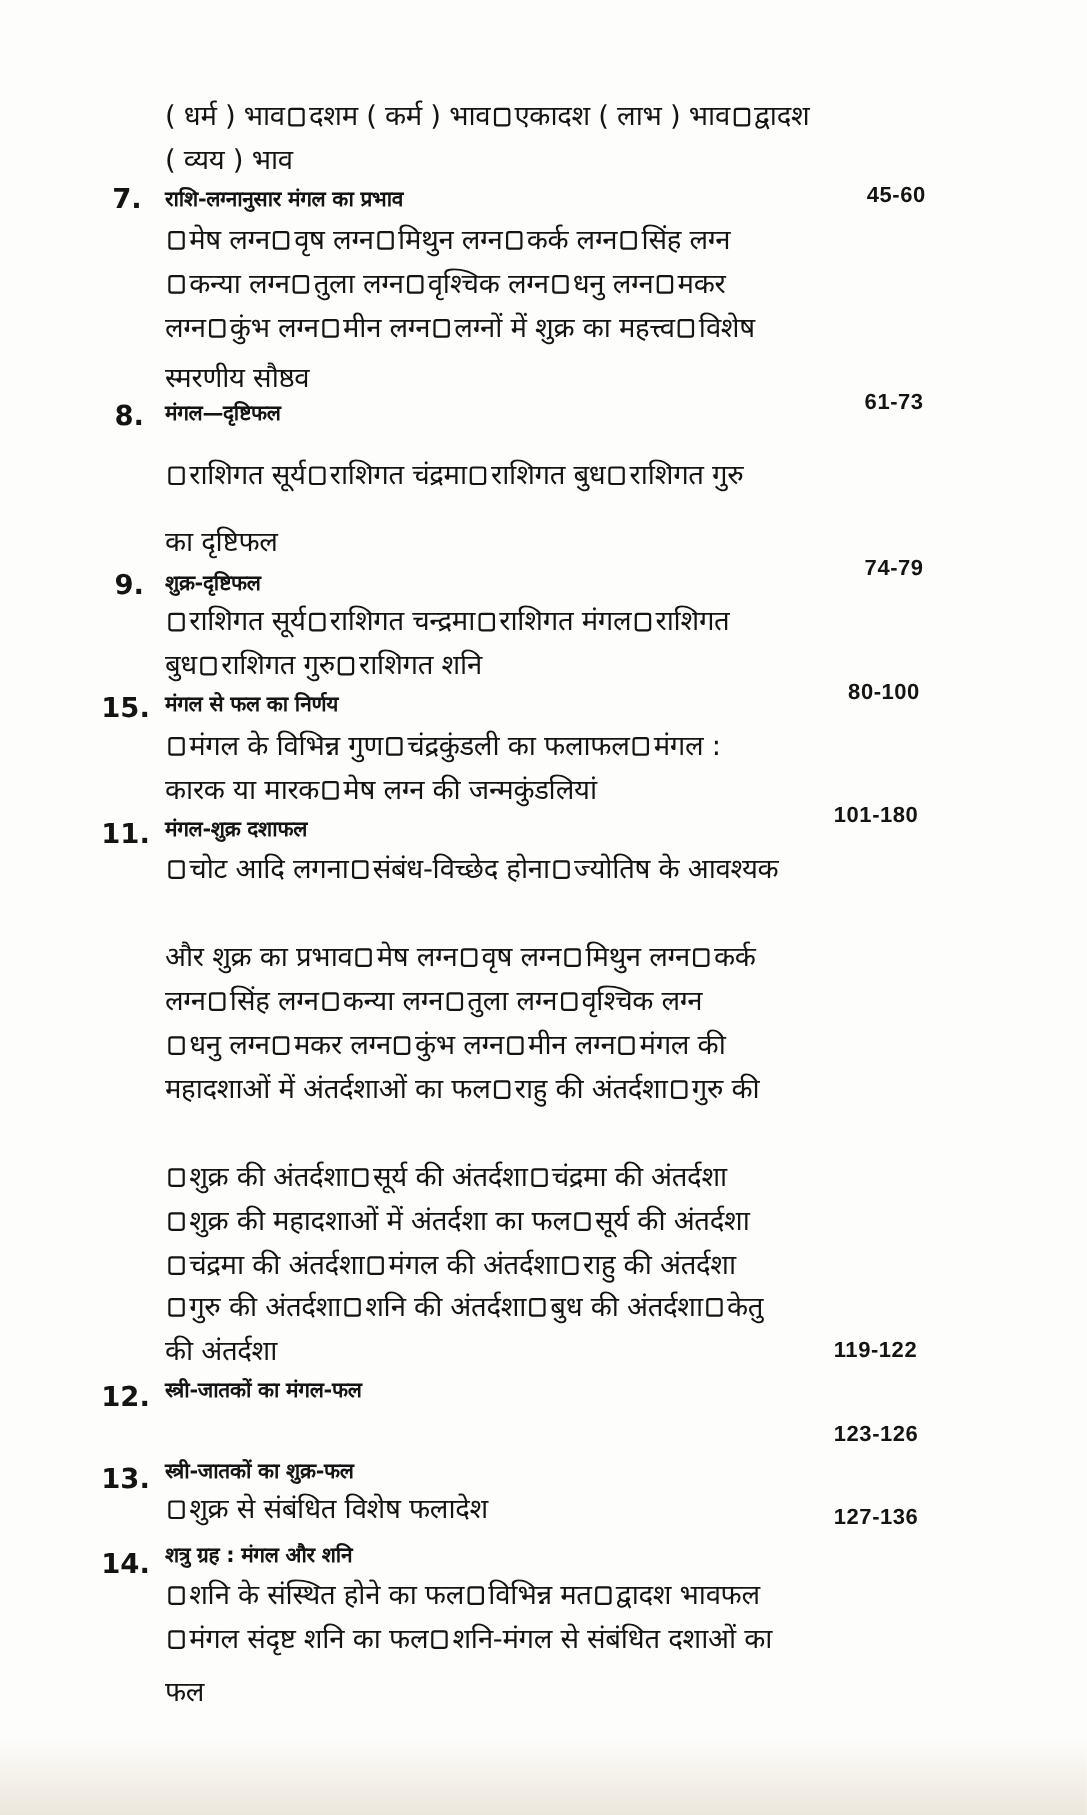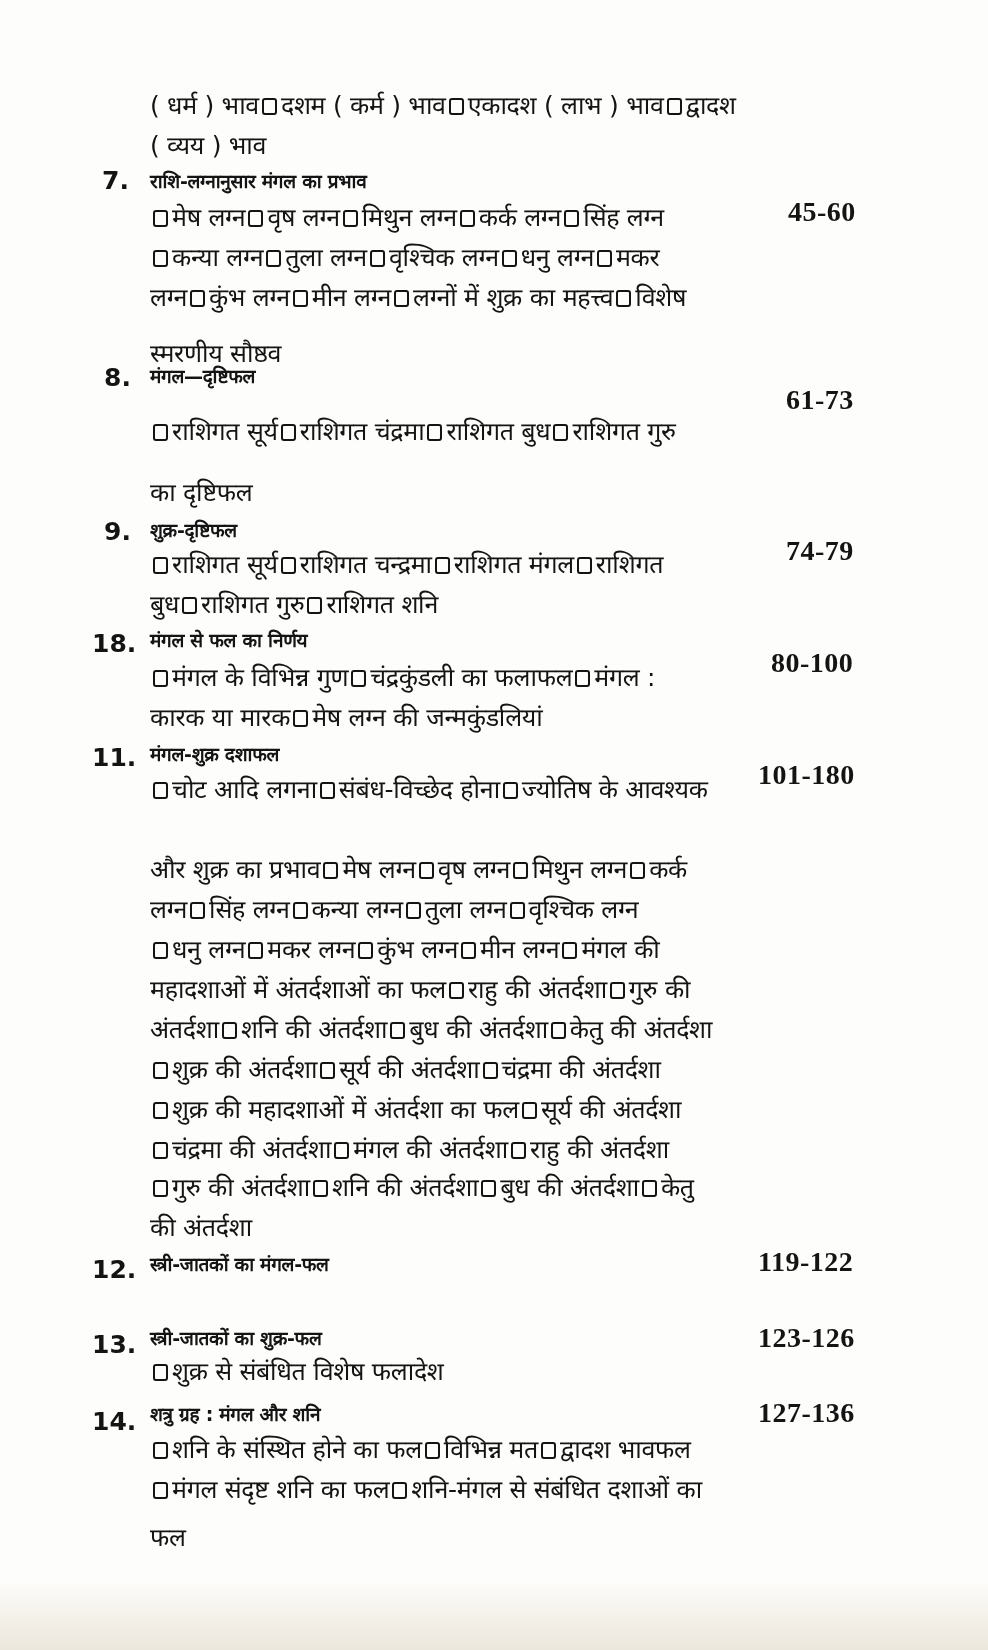--- a/index.html
+++ b/index.html
@@ -12,21 +12,21 @@
   }
   .page { position: absolute; left: 0; top: 0; width: 988px; height: 1650px; }
   .line {
     position: absolute; white-space: nowrap;
     font-size: 25px; line-height: 40px;
     letter-spacing: -0.3px;
   }
   .cont { left: 150px; }
   .head { font-weight: bold; font-size: 19px; }
   .num { position: absolute; font-weight: bold; font-size: 25px; line-height: 40px; text-align: right; }
-  .pages { position: absolute; font-weight: bold; font-size: 28px; line-height: 40px; font-family: Liberation Serif, serif; letter-spacing: 0.5px; margin-top: 34px; }
+  .pages { position: absolute; font-weight: bold; font-size: 20px; line-height: 40px; font-family: Liberation Sans, sans-serif; letter-spacing: 0.5px; }
   .box {
     display: inline-block; width: 11px; height: 13px;
     border: 2px solid #141414; border-radius: 3px;
     vertical-align: -1px; margin: 0 4px 0 3px;
   }
   .bottom-shade {
     position: absolute; left: 0; bottom: 0; width: 988px; height: 70px;
     background: linear-gradient(to bottom, rgba(253,253,251,0) 0%, #f1ede4 70%, #ece7dd 100%);
   }
 </style>
@@ -37,49 +37,48 @@
 
   <div class="line cont" style="top:86px"><span>( धर्म ) भाव</span><span class="box"></span><span>दशम ( कर्म ) भाव</span><span class="box"></span><span>एकादश ( लाभ ) भाव</span><span class="box"></span><span>द्वादश</span></div>
   <div class="line cont" style="top:126px"><span>( व्यय ) भाव</span></div>
 
   <div class="num" style="left:102px;top:161px">7.</div>
   <div class="line cont head" style="top:161px">राशि-लग्नानुसार मंगल का प्रभाव</div>
   <div class="pages" style="left:788px;top:158px">45-60</div>
   <div class="line cont" style="top:198px"><span class="box"></span><span>मेष लग्न</span><span class="box"></span><span>वृष लग्न</span><span class="box"></span><span>मिथुन लग्न</span><span class="box"></span><span>कर्क लग्न</span><span class="box"></span><span>सिंह लग्न</span></div>
   <div class="line cont" style="top:238px"><span class="box"></span><span>कन्या लग्न</span><span class="box"></span><span>तुला लग्न</span><span class="box"></span><span>वृश्चिक लग्न</span><span class="box"></span><span>धनु लग्न</span><span class="box"></span><span>मकर</span></div>
   <div class="line cont" style="top:278px"><span>लग्न</span><span class="box"></span><span>कुंभ लग्न</span><span class="box"></span><span>मीन लग्न</span><span class="box"></span><span>लग्नों में शुक्र का महत्त्व</span><span class="box"></span><span>विशेष</span></div>
-  <div class="line cont" style="top:334px"><span>स्मरणीय सौष्ठव</span></div>
+  <div class="line cont" style="top:324px"><span>स्मरणीय सौष्ठव</span></div>
 
   <div class="num" style="left:104px;top:358px">8.</div>
   <div class="line cont head" style="top:356px">मंगल—दृष्टिफल</div>
   <div class="pages" style="left:786px;top:346px">61-73</div>
   <div class="line cont" style="top:412px"><span class="box"></span><span>राशिगत सूर्य</span><span class="box"></span><span>राशिगत चंद्रमा</span><span class="box"></span><span>राशिगत बुध</span><span class="box"></span><span>राशिगत गुरु</span></div>
   <div class="line cont" style="top:473px"><span>का दृष्टिफल</span></div>
 
   <div class="num" style="left:104px;top:512px">9.</div>
   <div class="line cont head" style="top:510px">शुक्र-दृष्टिफल</div>
   <div class="pages" style="left:786px;top:497px">74-79</div>
   <div class="line cont" style="top:545px"><span class="box"></span><span>राशिगत सूर्य</span><span class="box"></span><span>राशिगत चन्द्रमा</span><span class="box"></span><span>राशिगत मंगल</span><span class="box"></span><span>राशिगत</span></div>
   <div class="line cont" style="top:585px"><span>बुध</span><span class="box"></span><span>राशिगत गुरु</span><span class="box"></span><span>राशिगत शनि</span></div>
 
-  <div class="num" style="left:92px;top:624px">18.</div>
+  <div class="num" style="left:92px;top:624px">15.</div>
   <div class="line cont head" style="top:620px">मंगल से फल का निर्णय</div>
   <div class="pages" style="left:771px;top:609px">80-100</div>
   <div class="line cont" style="top:658px"><span class="box"></span><span>मंगल के विभिन्न गुण</span><span class="box"></span><span>चंद्रकुंडली का फलाफल</span><span class="box"></span><span>मंगल :</span></div>
   <div class="line cont" style="top:698px"><span>कारक या मारक</span><span class="box"></span><span>मेष लग्न की जन्मकुंडलियां</span></div>
 
   <div class="num" style="left:92px;top:738px">11.</div>
   <div class="line cont head" style="top:734px">मंगल-शुक्र दशाफल</div>
   <div class="pages" style="left:758px;top:721px">101-180</div>
   <div class="line cont" style="top:770px"><span class="box"></span><span>चोट आदि लगना</span><span class="box"></span><span>संबंध-विच्छेद होना</span><span class="box"></span><span>ज्योतिष के आवश्यक</span></div>
   <div class="line cont" style="top:850px"><span>और शुक्र का प्रभाव</span><span class="box"></span><span>मेष लग्न</span><span class="box"></span><span>वृष लग्न</span><span class="box"></span><span>मिथुन लग्न</span><span class="box"></span><span>कर्क</span></div>
   <div class="line cont" style="top:890px"><span>लग्न</span><span class="box"></span><span>सिंह लग्न</span><span class="box"></span><span>कन्या लग्न</span><span class="box"></span><span>तुला लग्न</span><span class="box"></span><span>वृश्चिक लग्न</span></div>
   <div class="line cont" style="top:930px"><span class="box"></span><span>धनु लग्न</span><span class="box"></span><span>मकर लग्न</span><span class="box"></span><span>कुंभ लग्न</span><span class="box"></span><span>मीन लग्न</span><span class="box"></span><span>मंगल की</span></div>
   <div class="line cont" style="top:970px"><span>महादशाओं में अंतर्दशाओं का फल</span><span class="box"></span><span>राहु की अंतर्दशा</span><span class="box"></span><span>गुरु की</span></div>
-  <div class="line cont" style="top:1010px"><span>अंतर्दशा</span><span class="box"></span><span>शनि की अंतर्दशा</span><span class="box"></span><span>बुध की अंतर्दशा</span><span class="box"></span><span>केतु की अंतर्दशा</span></div>
   <div class="line cont" style="top:1050px"><span class="box"></span><span>शुक्र की अंतर्दशा</span><span class="box"></span><span>सूर्य की अंतर्दशा</span><span class="box"></span><span>चंद्रमा की अंतर्दशा</span></div>
   <div class="line cont" style="top:1090px"><span class="box"></span><span>शुक्र की महादशाओं में अंतर्दशा का फल</span><span class="box"></span><span>सूर्य की अंतर्दशा</span></div>
   <div class="line cont" style="top:1130px"><span class="box"></span><span>चंद्रमा की अंतर्दशा</span><span class="box"></span><span>मंगल की अंतर्दशा</span><span class="box"></span><span>राहु की अंतर्दशा</span></div>
   <div class="line cont" style="top:1168px"><span class="box"></span><span>गुरु की अंतर्दशा</span><span class="box"></span><span>शनि की अंतर्दशा</span><span class="box"></span><span>बुध की अंतर्दशा</span><span class="box"></span><span>केतु</span></div>
   <div class="line cont" style="top:1208px"><span>की अंतर्दशा</span></div>
 
   <div class="num" style="left:92px;top:1250px">12.</div>
   <div class="line cont head" style="top:1244px">स्त्री-जातकों का मंगल-फल</div>
   <div class="pages" style="left:758px;top:1208px">119-122</div>
 

